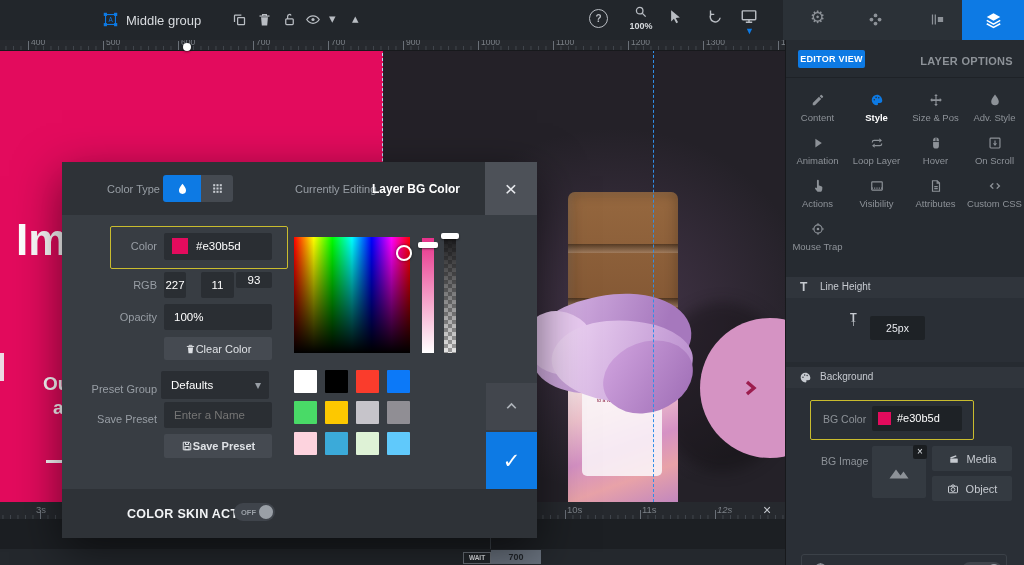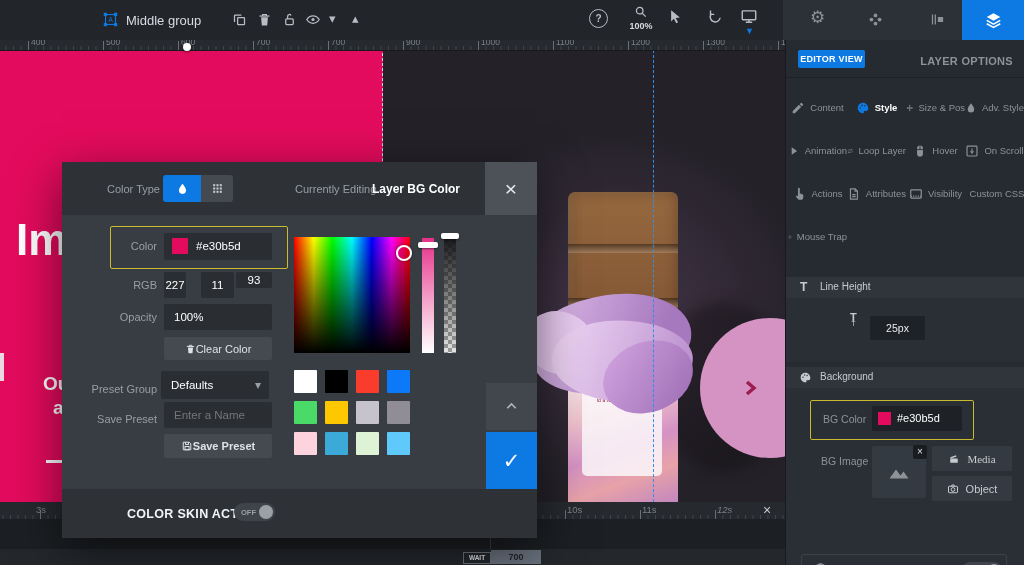--- a/index.html
+++ b/index.html
@@ -123,21 +123,21 @@
   .toggle .knob{position:absolute;right:2px;top:2px;bottom:2px;aspect-ratio:1;border-radius:50%;background:#9aa0a7;}
   #skin-toggle{left:172px;top:14px;width:41px;height:18px;}
 
   
   #panel{left:785px;top:40px;width:239px;height:525px;background:#262b31;z-index:10;border-left:1px solid #17191c;box-sizing:border-box;}
   #editor-pill{left:12px;top:10px;width:67px;height:18px;background:#0d7ae4;border-radius:2px;color:#fff;
     font-size:9px;font-weight:bold;display:flex;align-items:center;justify-content:center;letter-spacing:.3px;}
   #layer-options{left:100px;top:15px;width:127px;text-align:right;font-size:11px;font-weight:bold;color:#8d9298;letter-spacing:.3px;}
   #panel-divider{left:0;top:37px;width:239px;height:1px;background:#1e2227;}
   #panel-tabs{left:2px;top:46px;width:236px;display:grid;grid-template-columns:repeat(4,59px);grid-auto-rows:43px;}
-  .ptab{display:flex;flex-direction:row;align-items:center;justify-content:center;gap:5px;color:#8d9298;cursor:pointer;}
+  .ptab{display:flex;flex-direction:column;align-items:center;justify-content:center;gap:5px;color:#8d9298;cursor:pointer;}
   .ptab .ticon{width:14px;height:14px;}
   .ptab .tlabel{font-size:9.5px;white-space:nowrap;}
   .ptab.active{color:#0d7ae4;}
   .ptab.active .tlabel{color:#fff;font-weight:bold;}
   .sect-head{left:0;width:239px;height:21px;background:#30353c;color:#c6cad0;}
   .sect-head .shlabel{position:absolute;left:34px;top:4px;font-size:10px;}
   .sect-body{left:0;width:239px;background:#2a2f36;}
   #lh-ticon{left:14px;top:3px;font-size:12px;font-weight:bold;}
   #lh-icon{left:64px;top:15px;text-align:center;color:#c6cad0;line-height:.75;}
   #lh-icon .big{font-size:11px;font-weight:bold;display:block;}
@@ -532,35 +532,35 @@
           <span class="ticon ic">
             <svg viewBox="0 0 24 24">
               <path fill="currentColor" d="M10.2 2.8a1.6 1.6 0 0 1 3.2 0V11h.9l4.2 1.8c.6.3 1 .9 1 1.6l-.4 4.4-1.6 3.2h-6.3l-4.4-5.5.9-1.8 2.5.9z"></path>
             </svg>
           </span>
           <span class="tlabel">Actions</span>
         </div>
         <div class="ptab">
           <span class="ticon ic">
             <svg viewBox="0 0 24 24" fill="none" stroke="currentColor" stroke-width="2">
+              <rect x="3" y="5" width="18" height="14" rx="1"></rect>
+              <path d="M3 15.5h18" stroke-dasharray="2 2"></path>
+            </svg>
+          </span>
+          <span class="tlabel">Visibility</span>
+        </div>
+        <div class="ptab">
+          <span class="ticon ic">
+            <svg viewBox="0 0 24 24" fill="none" stroke="currentColor" stroke-width="2">
               <path d="M6 3h8l4 4v14H6z"></path>
               <path d="M14 3v4h4"></path>
               <path d="M9 13h6M9 16.5h6"></path>
             </svg>
           </span>
           <span class="tlabel">Attributes</span>
-        </div>
-        <div class="ptab">
-          <span class="ticon ic">
-            <svg viewBox="0 0 24 24" fill="none" stroke="currentColor" stroke-width="2">
-              <rect x="3" y="5" width="18" height="14" rx="1"></rect>
-              <path d="M3 15.5h18" stroke-dasharray="2 2"></path>
-            </svg>
-          </span>
-          <span class="tlabel">Visibility</span>
         </div>
         <div class="ptab">
           <span class="ticon ic">
             <svg viewBox="0 0 24 24" fill="none" stroke="currentColor" stroke-width="2.4">
               <path d="M9 7.5 4.5 12 9 16.5M15 7.5 19.5 12 15 16.5"></path>
             </svg>
           </span>
           <span class="tlabel">Custom CSS</span>
         </div>
         <div class="ptab">
@@ -608,21 +608,21 @@
 
       <span class="plabel abs" style="left:35px;top:67px;">BG Image</span>
       <div id="bgimg-thumb" class="abs">
         <span class="ic mt">
             <svg viewBox="0 0 24 24">
               <path fill="currentColor" d="M2.5 18.5l6.5-9 4.5 6 3-4 5 7z"></path>
             </svg>
           </span>
         <div id="thumb-x" class="abs">×</div>
       </div>
-      <div class="side-btn abs" style="top:58px;font-family:Liberation Serif, serif;">
+      <div class="side-btn abs" style="top:58px;">
         <span class="ic">
             <svg viewBox="0 0 24 24">
               <path fill="currentColor" d="M4.5 8.5 16 4.3l1 2.8L5.5 11.3z"></path>
               <rect x="4.5" y="11" width="15" height="8.5" rx="1" fill="currentColor"></rect>
             </svg>
           </span>
         <span>Media</span>
       </div>
       <div class="side-btn abs" style="top:88px;">
         <span class="ic">

